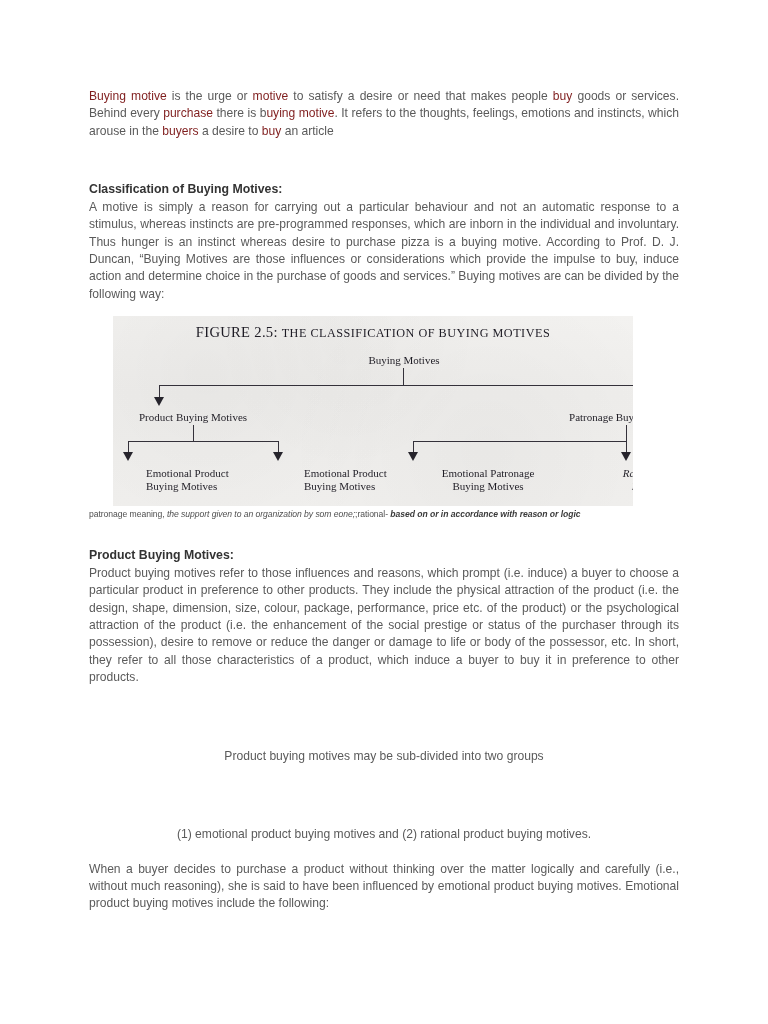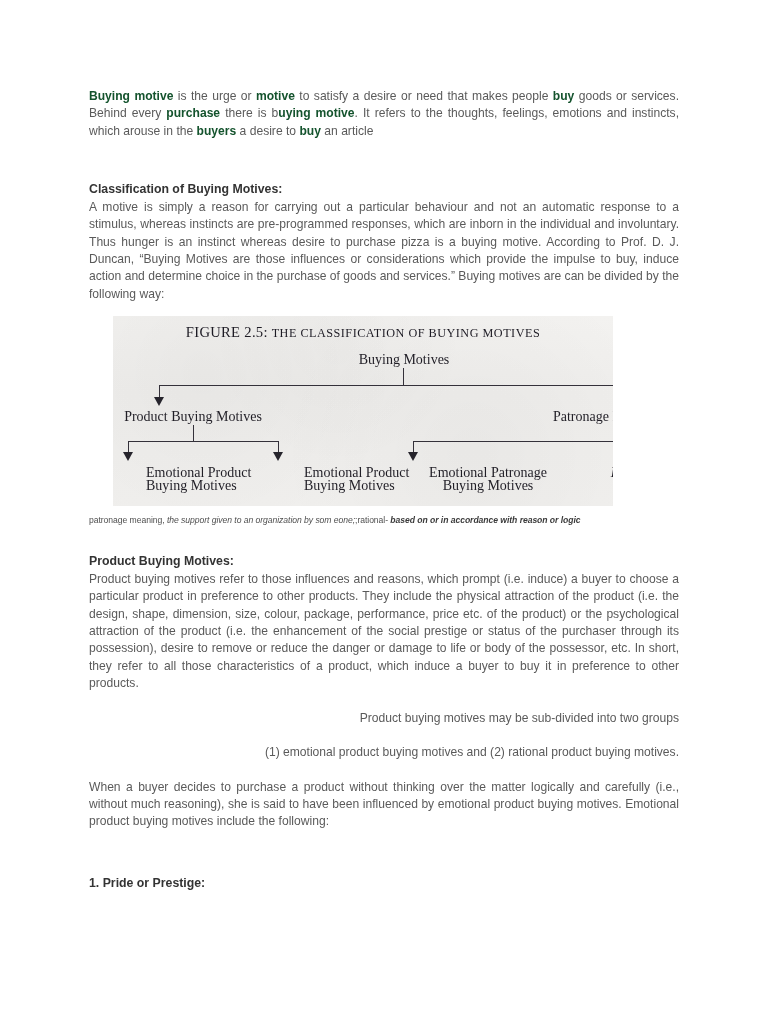--- a/index.html
+++ b/index.html
@@ -36,26 +36,27 @@
 
   .para {
     font-size: 12.1px;
     line-height: 17.4px;
     color: #5a5a5a;
     text-align: justify;
     text-justify: inter-word;
     margin-bottom: 0px;
   }
   .para.nojust {
-    text-align: right;
+    text-align: center;
+    margin-top: 44px;
   }
 
   .para b, .heading {
-    color: #14532d;
-    font-weight: bold;
+    color: #7f1d1d;
+    font-weight: normal;
   }
 
   .heading {
     font-size: 12.3px;
     line-height: 17.6px;
     color: #333333;
     font-weight: bold;
     margin-top: 27px;
   }
   .gap-md { height: 14px; }
@@ -69,20 +70,21 @@
     width: 500px;
     height: 190px;
     background:
       radial-gradient(circle at 18% 30%, rgba(0,0,0,0.035) 0%, rgba(0,0,0,0) 45%),
       radial-gradient(circle at 72% 72%, rgba(0,0,0,0.03) 0%, rgba(0,0,0,0) 50%),
       radial-gradient(circle at 45% 12%, rgba(0,0,0,0.025) 0%, rgba(0,0,0,0) 40%),
       linear-gradient(180deg, #f3f2f0 0%, #efeeec 40%, #f1f0ee 100%);
     font-family: "Liberation Serif", serif;
     color: #24222a;
     overflow: hidden;
+    padding-left: 20px;
   }
 
   .fig-title {
     position: absolute;
     left: 0; right: 0;
     top: 8px;
     text-align: center;
     font-size: 14.2px;
     letter-spacing: 0.3px;
     color: #1d1b24;
@@ -91,21 +93,21 @@
     font-size: 14.6px;
   }
   .fig-title .sc {
     font-size: 12.2px;
     text-transform: uppercase;
     letter-spacing: 0.5px;
   }
 
   .node {
     position: absolute;
-    font-size: 14px;
+    font-size: 11px;
     line-height: 12.6px;
     color: #201e26;
     text-align: center;
     white-space: nowrap;
   }
   .node.two {
     white-space: normal;
     text-align: left;
     margin-left: 33px;
   }
@@ -122,21 +124,21 @@
     width: 0; height: 0;
     border-left: 5px solid transparent;
     border-right: 5px solid transparent;
     border-top: 9px solid #26242c;
   }
 
   .fig-caption {
     font-size: 8.6px;
     line-height: 11px;
     color: #4f4f4f;
-    margin-top: 9px;
+    margin-top: 3px;
     font-family: "Liberation Sans", sans-serif;
     letter-spacing: -0.05px;
   }
   .fig-caption i { font-style: italic; }
   .fig-caption b { font-weight: bold; font-style: italic; color: #3a3a3a; }
 </style>
 </head>
 <body>
 
 <div class="page">
@@ -212,16 +214,15 @@
     <div class="gap-lg"></div>
 
     <p class="para nojust"> (1) emotional product buying motives and (2) rational product buying motives.</p>
 
     <div class="gap-lg"></div>
 
     <p class="para">When a buyer decides to purchase a product without thinking over the matter logically and carefully (i.e., without much reasoning), she is said to have been influenced by emotional product buying motives. Emotional product buying motives include the following:</p>
 
     <div class="gap-lg"></div>
 
-    <h3 class="heading">1. Pride or Prestige:</h3>
 
   </div>
 </div>
 
 </body></html>

